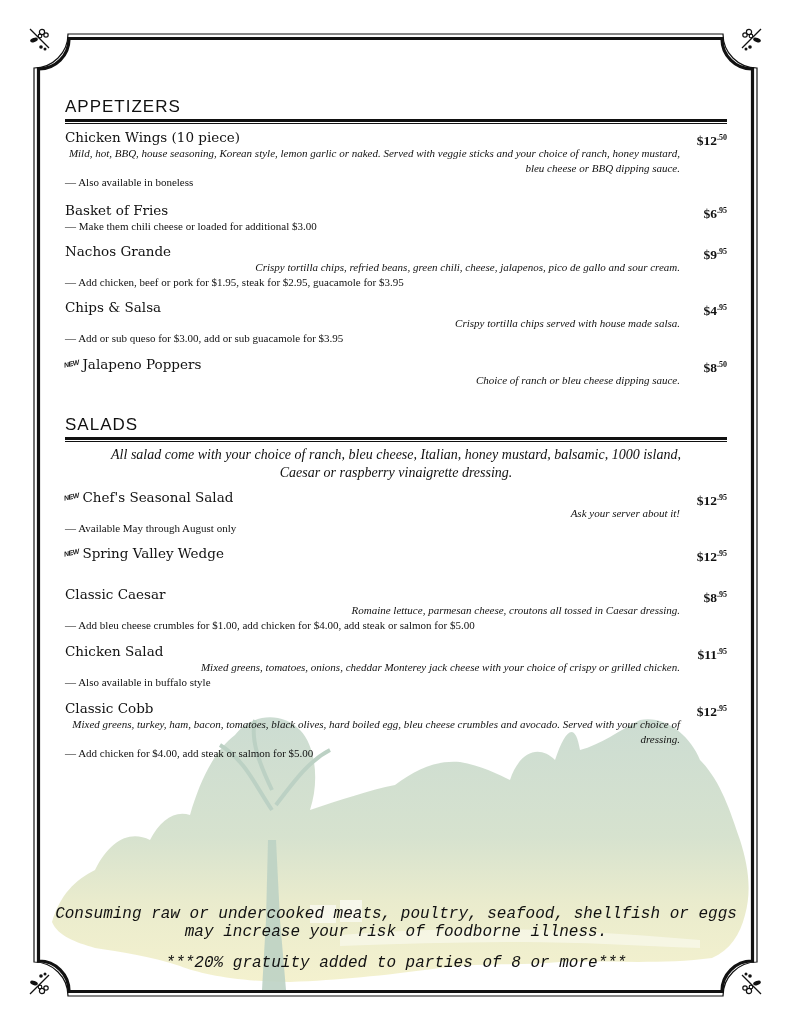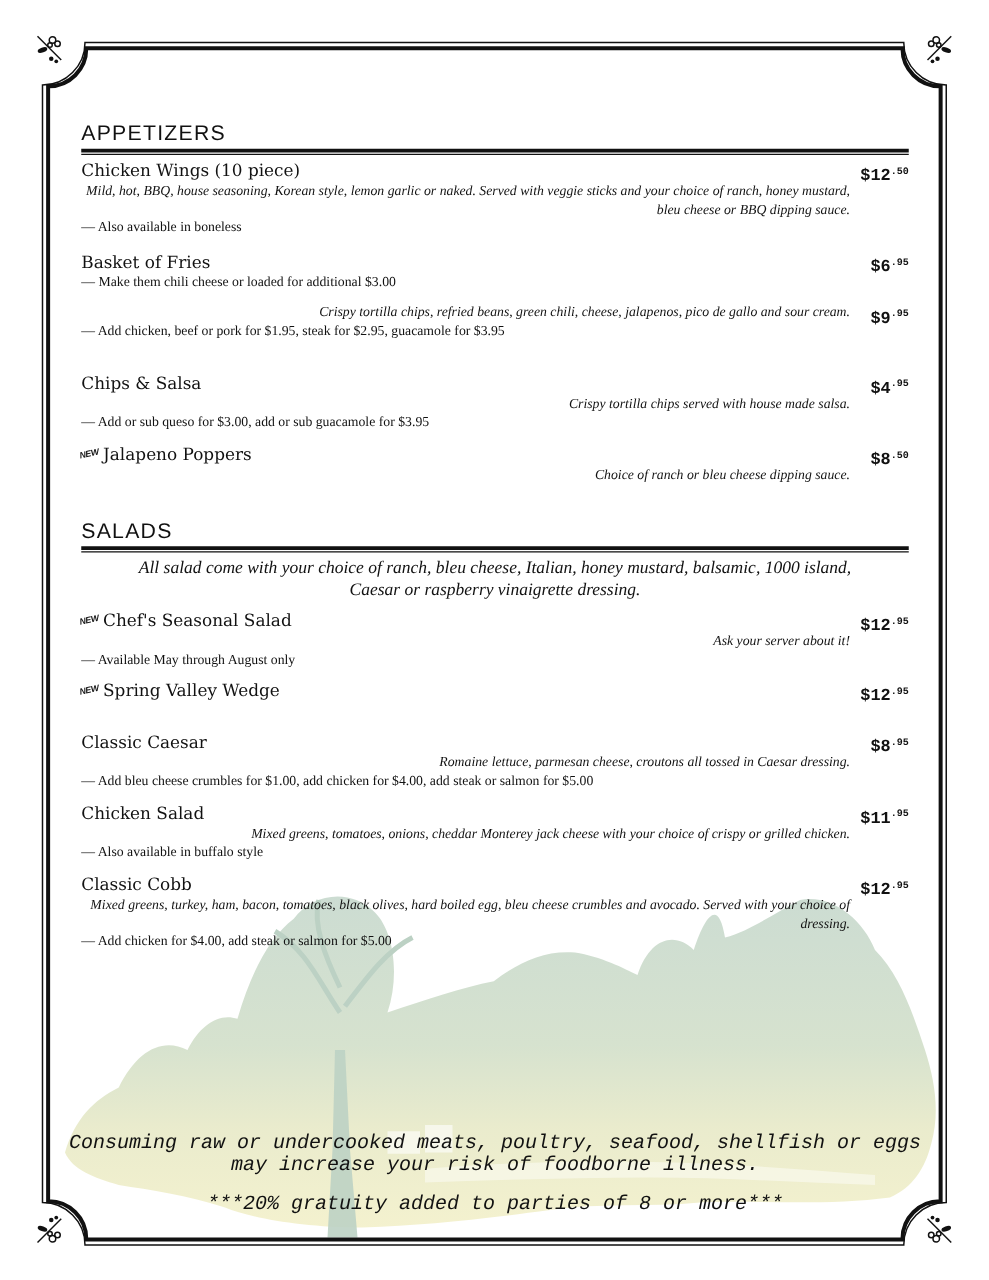--- a/index.html
+++ b/index.html
@@ -33,21 +33,21 @@
       font-family: "Liberation Sans", sans-serif; font-weight: bold; font-style: italic; font-size: 7px;
       line-height: 7px; margin-right: 2px; transform: rotate(-12deg) translateY(-6px); display: inline-block; letter-spacing: -0.3px;
     }
     .item-desc {
       font-family: "Liberation Serif", serif; font-style: italic; font-size: 11px; line-height: 14.5px; color: #111; width: 615px; text-align: right;
     }
     .item-note {
       font-family: "Liberation Serif", serif; font-size: 11px; line-height: 15px; color: #111;
     }
     .price {
-      position: absolute; right: 0; top: 0; font-family: Liberation Mono, monospace; font-size: 13.5px; font-weight: bold; color: #111; line-height: 17px;
+      position: absolute; right: 0; top: 0; font-family: Liberation Serif, serif; font-size: 13.5px; font-weight: bold; color: #111; line-height: 17px;
     }
     .price .cents { font-size: 8px; vertical-align: 5px; font-weight: bold; }
 
     .salad-intro {
       position: absolute; left: 25px; width: 612px; text-align: center;
       font-family: "Liberation Serif", serif; font-style: italic; font-size: 14px; line-height: 18px; color: #111;
     }
 
     .footer-note {
       position: absolute; left: 40px; width: 712px; text-align: center; z-index: 1;
@@ -159,20 +159,21 @@
     <div class="item-note">— Also available in boneless</div>
   </div>
 
   <div class="item" style="top:202px;">
     <div class="item-name">Basket of Fries</div>
     <div class="price"><span>$6</span><span class="cents">.95</span></div>
     <div class="item-note">— Make them chili cheese or loaded for additional $3.00</div>
   </div>
 
   <div class="item" style="top:243px;">
+    <div class="item-name">Nachos Grande</div>
     <div class="price"><span>$9</span><span class="cents">.95</span></div>
     <div class="item-desc">Crispy tortilla chips, refried beans, green chili, cheese, jalapenos, pico de gallo and sour cream.</div>
     <div class="item-note">— Add chicken, beef or pork for $1.95, steak for $2.95, guacamole for $3.95</div>
   </div>
 
   <div class="item" style="top:299px;">
     <div class="item-name">Chips &amp; Salsa</div>
     <div class="price"><span>$4</span><span class="cents">.95</span></div>
     <div class="item-desc">Crispy tortilla chips served with house made salsa.</div>
     <div class="item-note">— Add or sub queso for $3.00, add or sub guacamole for $3.95</div>

